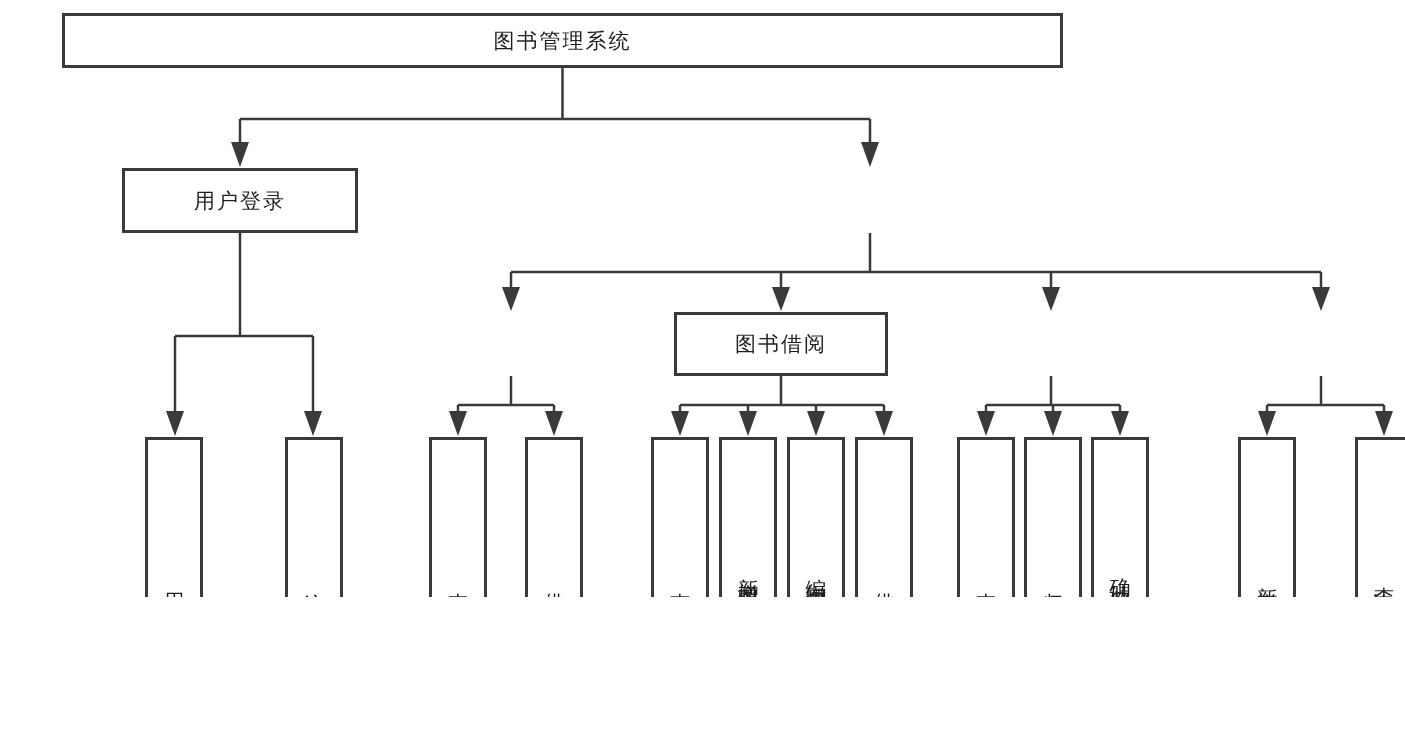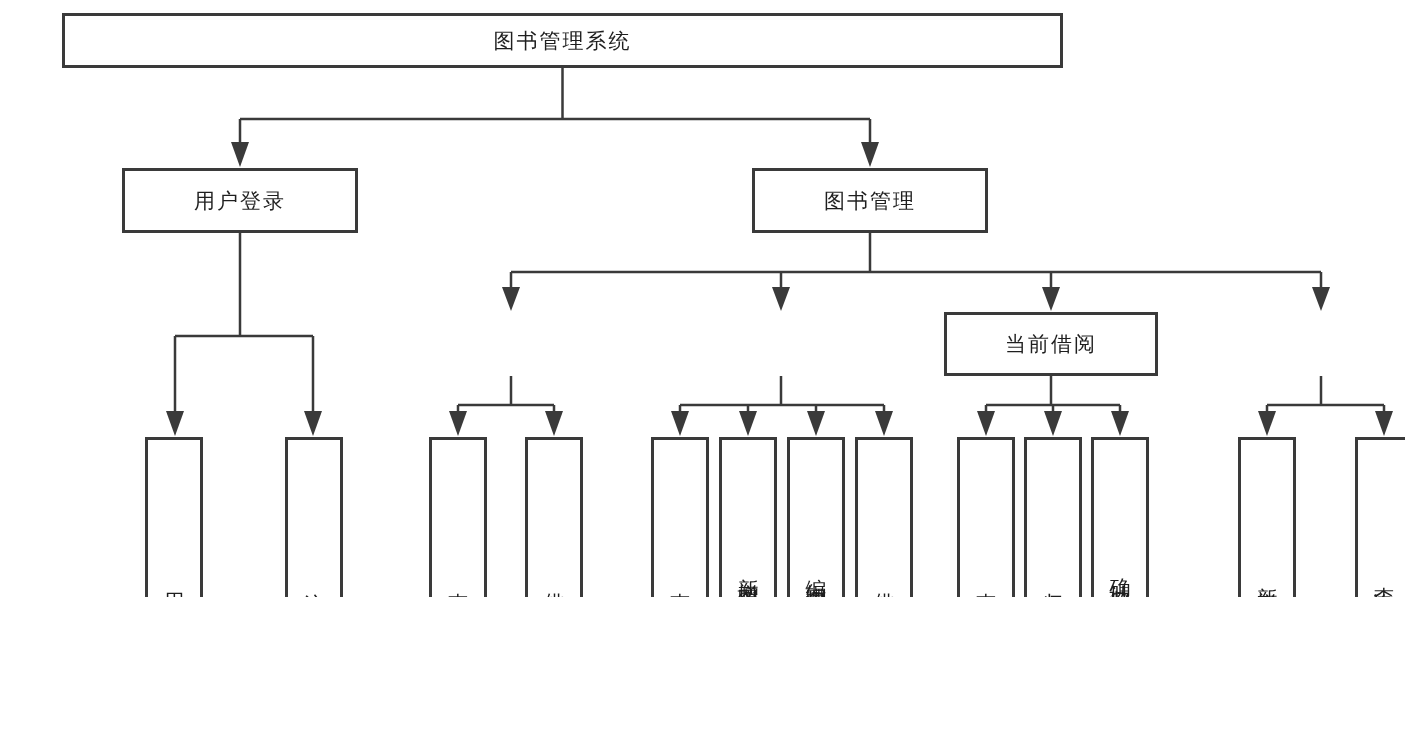--- a/index.html
+++ b/index.html
@@ -111,23 +111,22 @@
       <polygon points="1003,411 1021,411 1012,436"></polygon>
       <polygon points="1070,411 1088,411 1079,436"></polygon>
       <polygon points="1217,411 1235,411 1226,436"></polygon>
       <polygon points="1334,411 1352,411 1343,436"></polygon>
     </g>
   </svg>
 
   <div class="box root-box">图书管理系统</div>
 
   <div class="box lvl2" style="left:81px">用户登录</div>
-  <div class="box lvl2" style="left:711px">图书管理</div>
 
-  <div class="box lvl3" style="left:903px">当前借阅</div>
+  <div class="box lvl3" style="left:633px">图书借阅</div>
 
   <div class="box v-box" style="left:104px">用户登录</div>
   <div class="box v-box" style="left:244px">注销登录</div>
 
   <div class="box v-box" style="left:388px">查询图书</div>
   <div class="box v-box" style="left:484px">借阅图书</div>
 
   <div class="box v-box" style="left:610px">查询图书</div>
   <div class="box v-box" style="left:678px">新增图书（管理员）</div>
   <div class="box v-box" style="left:746px">编辑图书（管理员）</div>

